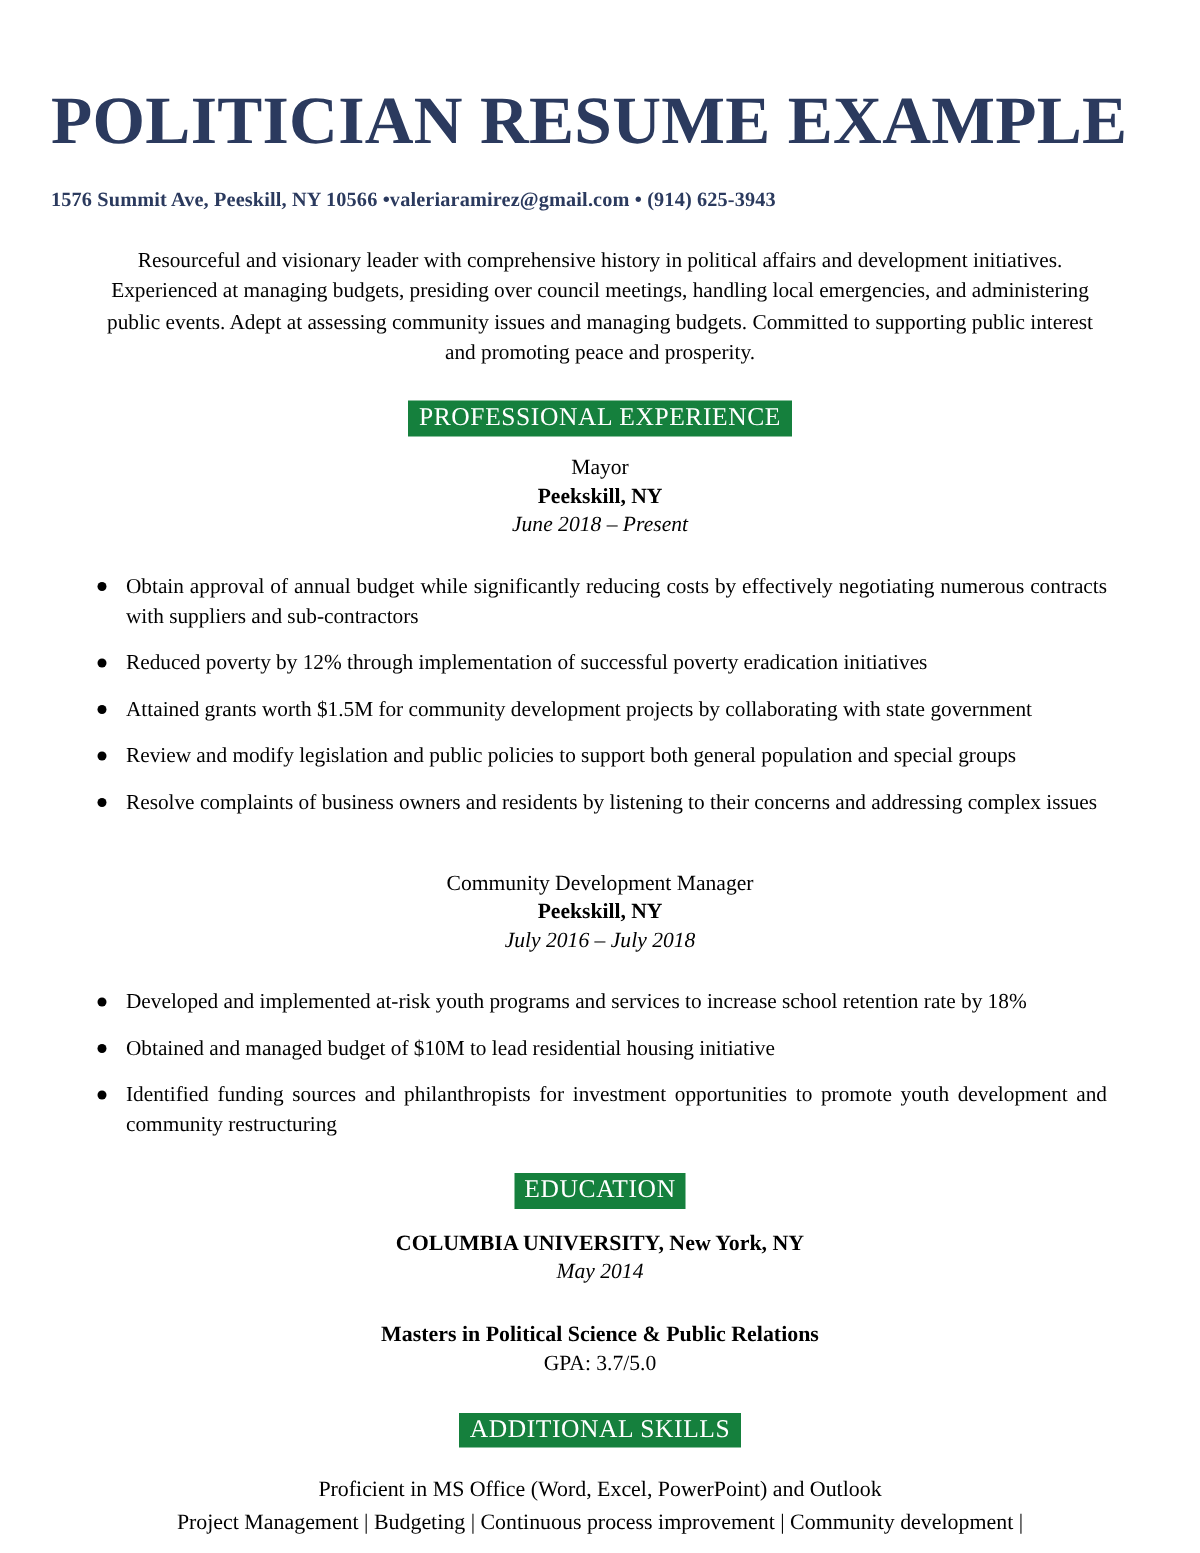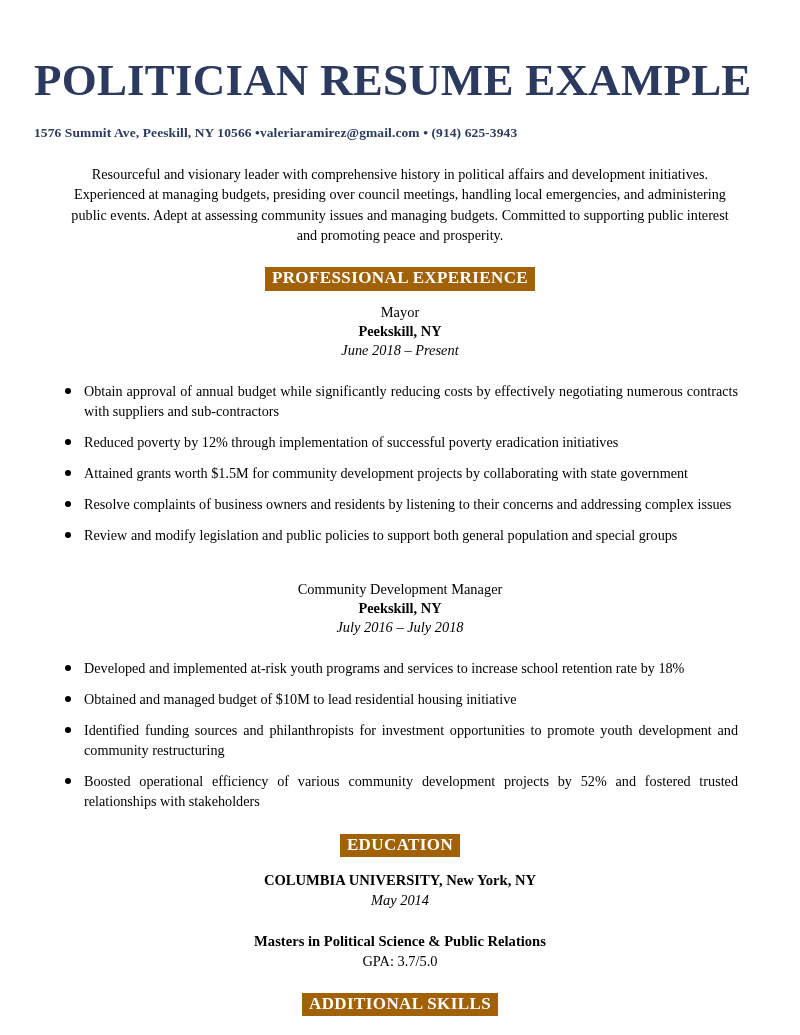--- a/index.html
+++ b/index.html
@@ -44,24 +44,24 @@
     font-size: 14.2px;
     line-height: 1.43;
     margin: 23px 26px 0 26px;
   }
   .section-head-wrap {
     text-align: center;
     margin-top: 22px;
   }
   .section-head {
     display: inline-block;
-    background: #a16207;
+    background: #15803d;
     color: #ffffff;
     font-size: 17px;
-    font-weight: bold;
+    font-weight: normal;
     letter-spacing: 0.4px;
     padding: 2px 7px 3px 7px;
     line-height: 1.08;
   }
   .entry-head {
     text-align: center;
     margin-top: 12px;
   }
   .entry-title {
     font-size: 14.4px;
@@ -151,38 +151,37 @@
   <div>
     <div class="entry-head">
       <div class="entry-title">Mayor</div>
       <div class="entry-location">Peekskill, NY</div>
       <div class="entry-dates">June 2018 – Present</div>
     </div>
     <ul class="bullets">
       <li>Obtain approval of annual budget while significantly reducing costs by effectively negotiating numerous contracts with suppliers and sub-contractors</li>
       <li>Reduced poverty by 12% through implementation of successful poverty eradication initiatives</li>
       <li>Attained grants worth $1.5M for community development projects by collaborating with state government</li>
+      <li>Review and modify legislation and public policies to support both general population and special groups</li>
       <li>Resolve complaints of business owners and residents by listening to their concerns and addressing complex issues</li>
-      <li>Review and modify legislation and public policies to support both general population and special groups</li>
     </ul>
   </div>
 
   <div class="entry-gap"></div>
 
   <div>
     <div class="entry-head">
       <div class="entry-title">Community Development Manager</div>
       <div class="entry-location">Peekskill, NY</div>
       <div class="entry-dates">July 2016 – July 2018</div>
     </div>
     <ul class="bullets">
       <li>Developed and implemented at-risk youth programs and services to increase school retention rate by 18%</li>
       <li>Obtained and managed budget of $10M to lead residential housing initiative</li>
       <li>Identified funding sources and philanthropists for investment opportunities to promote youth development and community restructuring</li>
-      <li>Boosted operational efficiency of various community development projects by 52% and fostered trusted relationships with stakeholders</li>
     </ul>
   </div>
 
   <div class="section-head-wrap">
     <span class="section-head">EDUCATION</span>
   </div>
 
   <div class="edu-block">
     <div class="edu-school">COLUMBIA UNIVERSITY, New York, NY</div>
     <div class="edu-date">May 2014</div>

